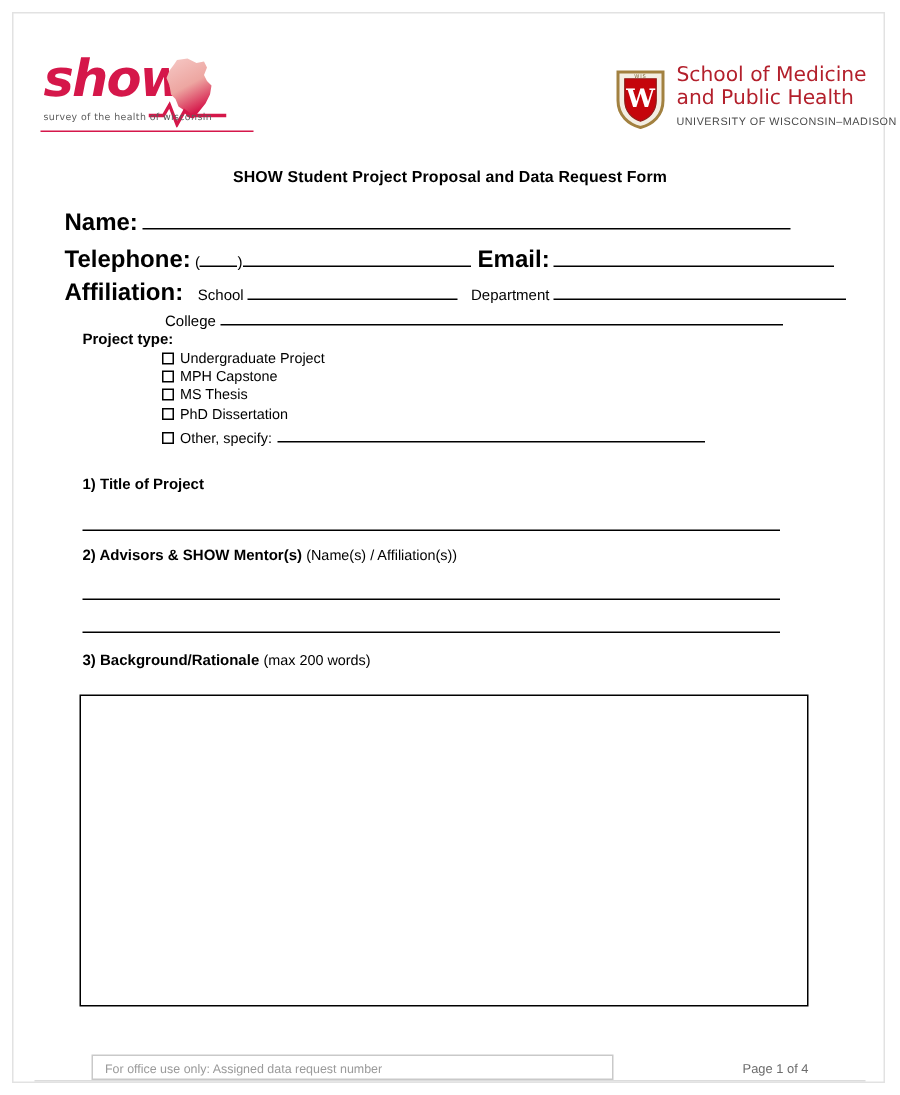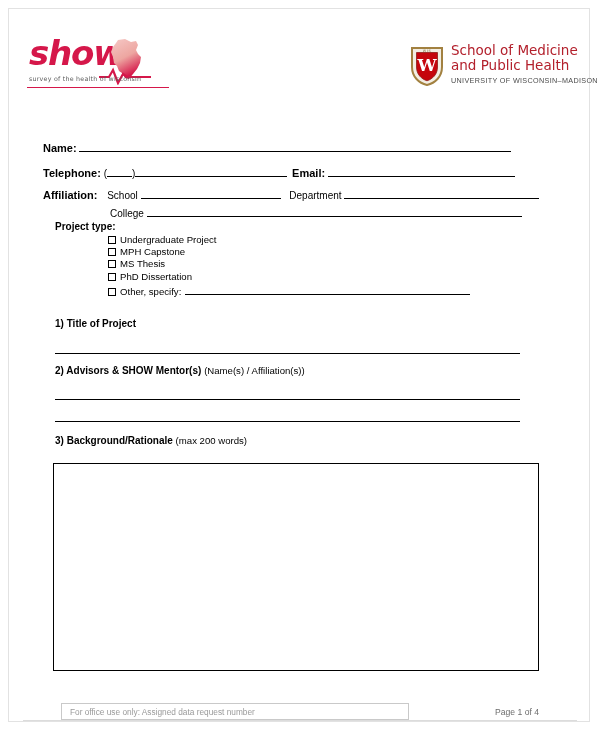--- a/index.html
+++ b/index.html
@@ -132,21 +132,21 @@
     left: 0;
     top: 103px;
     width: 582px;
     text-align: center;
     font-size: 10.6px;
     font-weight: bold;
     letter-spacing: 0.1px;
   }
 
   .field-row { position: absolute; font-size: 10px; white-space: nowrap; }
-  .lbl-bold  { font-weight: bold; font-size: 11px; }
+  .lbl-bold  { font-weight: bold; font-size: 16px; }
   .lbl-reg   { font-weight: normal; font-size: 10px; }
 
   .ul {
     display: inline-block;
     border-bottom: 1px solid #000;
     height: 11px;
     vertical-align: baseline;
   }
 
   
@@ -286,20 +286,21 @@
         <text x="18" y="7" text-anchor="middle" font-family="DejaVu Sans, sans-serif" font-size="3.4" letter-spacing="0.6" fill="#7c6434">WIS</text>
       </svg>
       <div class="uw-text">
         <div class="uw-l1">School of Medicine</div>
         <div class="uw-l2">and Public Health</div>
         <div class="uw-l3">UNIVERSITY OF WISCONSIN–MADISON</div>
       </div>
     </div>
   </div>
 
+  <div class="doc-title">SHOW Student Project Proposal and Data Request Form</div>
 
   <div class="field-row" style="left:34px; top:131px;">
     <span class="lbl-bold">Name:</span>
     <span class="ul" style="width:432px;"></span>
   </div>
 
   <div class="field-row" style="left:34px; top:156px;">
     <span class="lbl-bold">Telephone:</span>
     <span class="lbl-reg">(</span><span class="ul" style="width:25px;"></span><span class="lbl-reg">)</span><span class="ul" style="width:152px;"></span>
     <span class="lbl-bold" style="margin-left:2px;">Email:</span>

